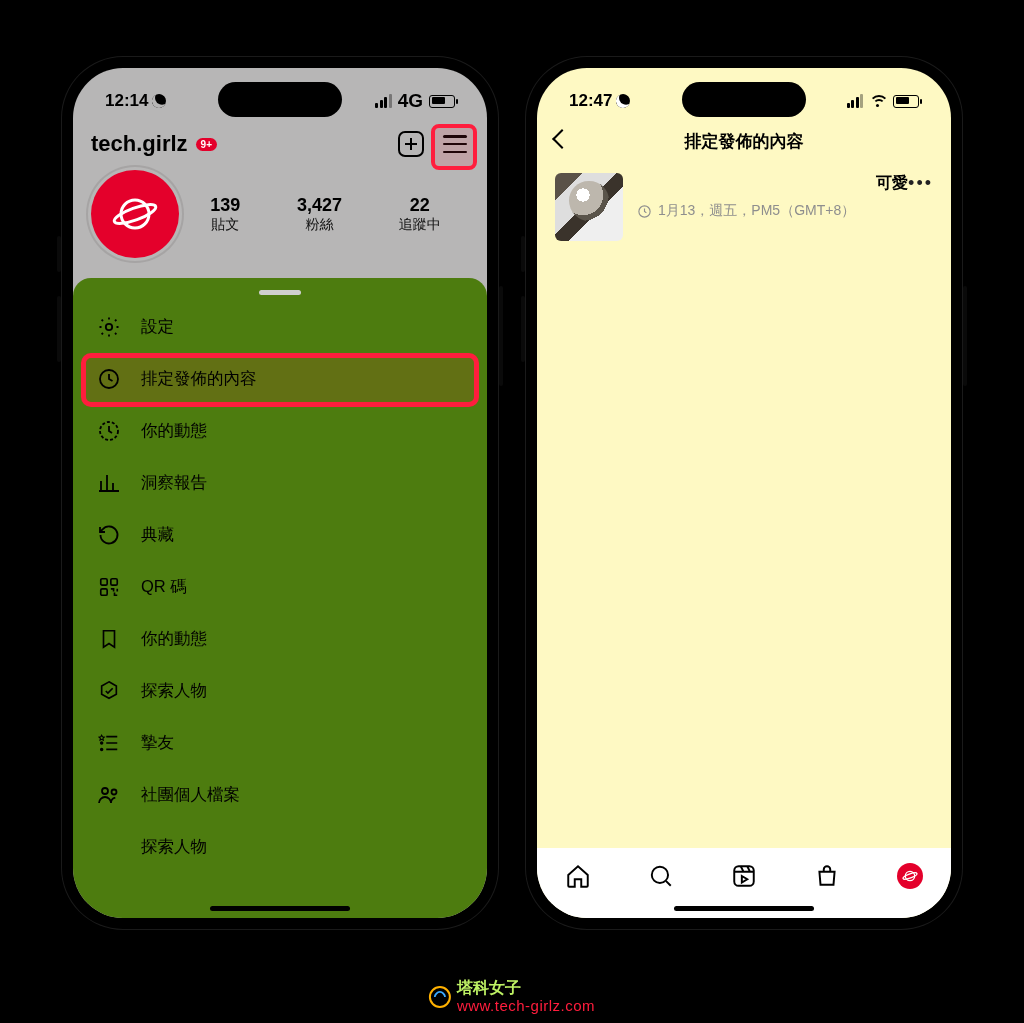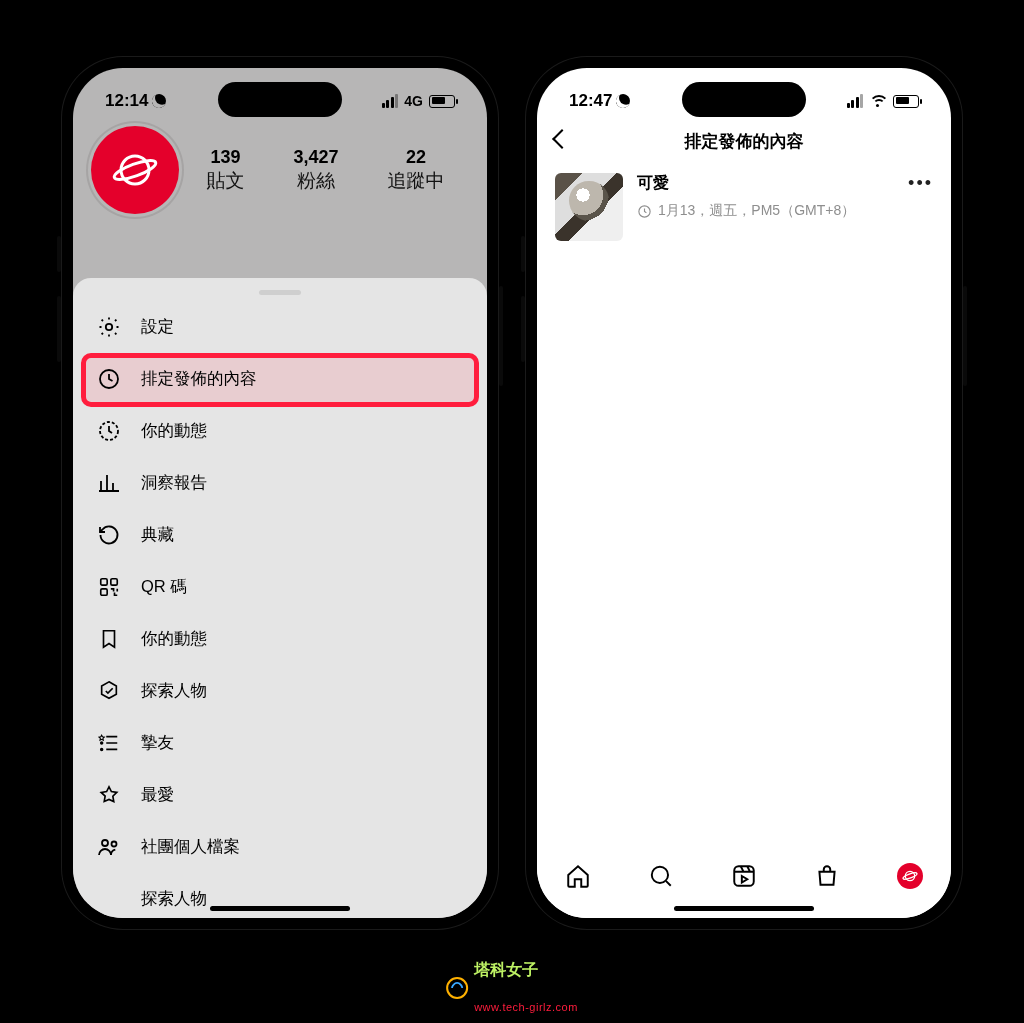--- a/index.html
+++ b/index.html
@@ -41,21 +41,21 @@
   .phone::after {
     left:-4px; top:240px; width:4px; height:66px;
   }
   .phone .btn-r {
     position:absolute; right:-4px; top:230px; width:4px; height:100px;
     background:#0a0a0a; border-radius:3px;
   }
   .screen {
     width: 100%;
     height: 100%;
-    background: #ffffff;
+    background: #fef9c3;
     border-radius: 50px;
     overflow: hidden;
     position: relative;
   }
   .screen.dimmed-bg { background:#b7b6b6; }
   .notch {
     position:absolute;
     top:14px; left:50%;
     transform:translateX(-50%);
     width:124px; height:35px;
@@ -73,21 +73,21 @@
   }
   .screen.dimmed-bg .statusbar { color:#000; }
   .sb-left { display:flex; align-items:center; gap:4px;}
   .moon {
     width:14px;height:14px;border-radius:50%;
     background:#000;
     box-shadow: 4px -2px 0 0 #b7b6b6 inset;
     transform: rotate(-20deg);
   }
   .screen2 .moon { box-shadow: 4px -2px 0 0 #fff inset; }
-  .sb-right { display:flex; align-items:center; gap:6px; font-size:14px;}
+  .sb-right { display:flex; align-items:center; gap:6px; font-size:19px;}
   .signal { display:flex; align-items:flex-end; gap:1.5px;}
   .signal i{display:block;width:3px;background:#000;border-radius:1px;}
   .signal i:nth-child(1){height:5px}
   .signal i:nth-child(2){height:8px}
   .signal i:nth-child(3){height:11px}
   .signal i:nth-child(4){height:14px;opacity:.35}
   .wifi { width:18px;height:13px; position:relative;}
   .wifi::before,.wifi::after{content:"";position:absolute;border:2px solid #000;border-radius:50%;border-bottom-color:transparent;border-left-color:transparent;border-right-color:transparent;}
   .wifi::before{width:16px;height:16px;left:0;top:0}
   .wifi::after{width:8px;height:8px;left:4px;top:4px}
@@ -130,26 +130,26 @@
   .profile-row { display:flex; padding:2px 18px 0 18px; gap:3px; align-items:center;}
   .avatar {
     width:88px;height:88px;border-radius:50%;
     background:#e4002b; position:relative;
     box-shadow: 0 0 0 3px #b7b6b6, 0 0 0 5px #a6a4a4;
     display:flex;align-items:center;justify-content:center;
   }
   .avatar svg{width:50px;height:50px;}
   .stats{flex:1;display:flex;justify-content:space-around;text-align:center;}
   .stat-num{font-size:18px;font-weight:700;}
-  .stat-lbl{font-size:19px;color:#111;}
+  .stat-lbl{font-size:14px;color:#111;}
 
   
   .sheet {
     position:absolute; left:0; right:0; bottom:0;
-    background:#e5e5e5; border-radius:18px 18px 0 0;
+    background:#4d7c0f; border-radius:18px 18px 0 0;
     padding:10px 0 8px 0;
     height: 640px;
     z-index:30;
   }
   .grabber{width:42px;height:5px;background:#cfcfcf;border-radius:3px;margin:2px auto 6px auto;}
   .menu-list{}
   .menu-item{
     display:flex;align-items:center;gap:20px;
     padding:14px 24px; font-size:16.5px; font-weight:500;
     position:relative;
@@ -206,21 +206,21 @@
     display:flex;align-items:center;gap:6px;
     font-size:16px; z-index:90;
   }
   .wm-icon{
     width:22px;height:22px;border-radius:50%;
     border:2px solid #ffb100; position:relative;
     display:flex;align-items:center;justify-content:center;
   }
   .wm-icon::before{content:"";width:8px;height:8px;border:2px solid #3aa9ff;border-radius:50%;border-right-color:transparent;border-bottom-color:transparent;transform:rotate(45deg);}
   .wm-main{color:#bef264;font-weight:700;}
-  .wm-sub{font-size:11px;color:#ff1d3d;letter-spacing:.5px;margin-top:22px;}
+  .wm-sub{font-size:15px;color:#ff1d3d;letter-spacing:.5px;}
   .wm-col{display:flex;flex-direction:column;line-height:1;gap:2px;}
 
   svg{display:block}
 </style>
 </head>
 <body>
 
 <div class="canvas">
 
   <div class="phone">
@@ -240,20 +240,35 @@
               <i></i>
               <i></i>
             </span>
           <span>4G</span>
           <span class="battery">
               <i></i>
             </span>
         </div>
       </div>
 
+      <div class="profile-header">
+        <span class="username">tech.girlz</span>
+        <span class="badge">9+</span>
+        <div class="hdr-actions">
+          <div class="icon-box">
+            <div class="plus-sq"></div>
+          </div>
+          <div class="icon-box" style="position:relative">
+            <div class="hamburger">
+                <i></i>
+              </div>
+            <div class="hl-box hl-menu"></div>
+          </div>
+        </div>
+      </div>
 
       <div class="profile-row">
         <div class="avatar">
           <svg viewBox="0 0 50 50">
               <circle cx="25" cy="25" r="14" fill="none" stroke="#fff" stroke-width="3"></circle>
               <ellipse cx="25" cy="25" rx="22" ry="6" fill="none" stroke="#fff" stroke-width="3" transform="rotate(-20 25 25)"></ellipse>
             </svg>
         </div>
         <div class="stats">
           <div>
@@ -361,28 +376,20 @@
               <svg viewBox="0 0 24 24" width="22" height="22" fill="none" stroke="#000" stroke-width="1.8">
                   <path d="M9 5h12M9 12h12M9 19h12"></path>
                   <path d="M4 3.5l.9 1.8 2 .3-1.5 1.4.4 2L4 8l-1.8 1 .4-2L1 5.6l2-.3z" stroke-width="1.2"></path>
                   <circle cx="4" cy="12" r="1"></circle>
                   <circle cx="4" cy="19" r="1"></circle>
                 </svg>
             </span>
             <span>摯友</span>
           </div>
 
-          <div class="menu-item">
-            <span class="ico">
-              <svg viewBox="0 0 24 24" width="22" height="22" fill="none" stroke="#000" stroke-width="1.8">
-                  <path d="M12 3l2.6 5.3 5.9.9-4.3 4.1 1 5.8L12 16.8 6.8 19l1-5.8L3.5 9.2l5.9-.9z"></path>
-                </svg>
-            </span>
-            <span>最愛</span>
-          </div>
 
           <div class="menu-item">
             <span class="ico">
               <svg viewBox="0 0 24 24" width="24" height="24" fill="none" stroke="#000" stroke-width="1.8">
                   <circle cx="8" cy="8" r="3"></circle>
                   <circle cx="17" cy="9" r="2.5"></circle>
                   <path d="M2 20c0-3.3 2.7-6 6-6s6 2.7 6 6M14 20c0-2.6 1.8-4.8 4.3-5.4"></path>
                 </svg>
             </span>
             <span>社團個人檔案</span>
@@ -426,21 +433,21 @@
       </div>
 
       <div class="nav2">
         <span class="back-chevron"></span>
         <span>排定發佈的內容</span>
       </div>
 
       <div class="post-row">
         <div class="thumb"></div>
         <div class="post-body">
-          <div style="display:flex;justify-content:space-between;align-items:flex-start">
+          <div style="display:flex;justify-content:flex-end;align-items:flex-start">
             <span class="post-title">可愛</span>
             <span class="dots">•••</span>
           </div>
           <div class="post-time">
             <svg viewBox="0 0 24 24" width="15" height="15" fill="none" stroke="#8e8e8e" stroke-width="1.8">
                 <circle cx="12" cy="12" r="9"></circle>
                 <path d="M12 7v5l3 2"></path>
               </svg>
             <span>1月13，週五，PM5（GMT+8）</span>
           </div>

